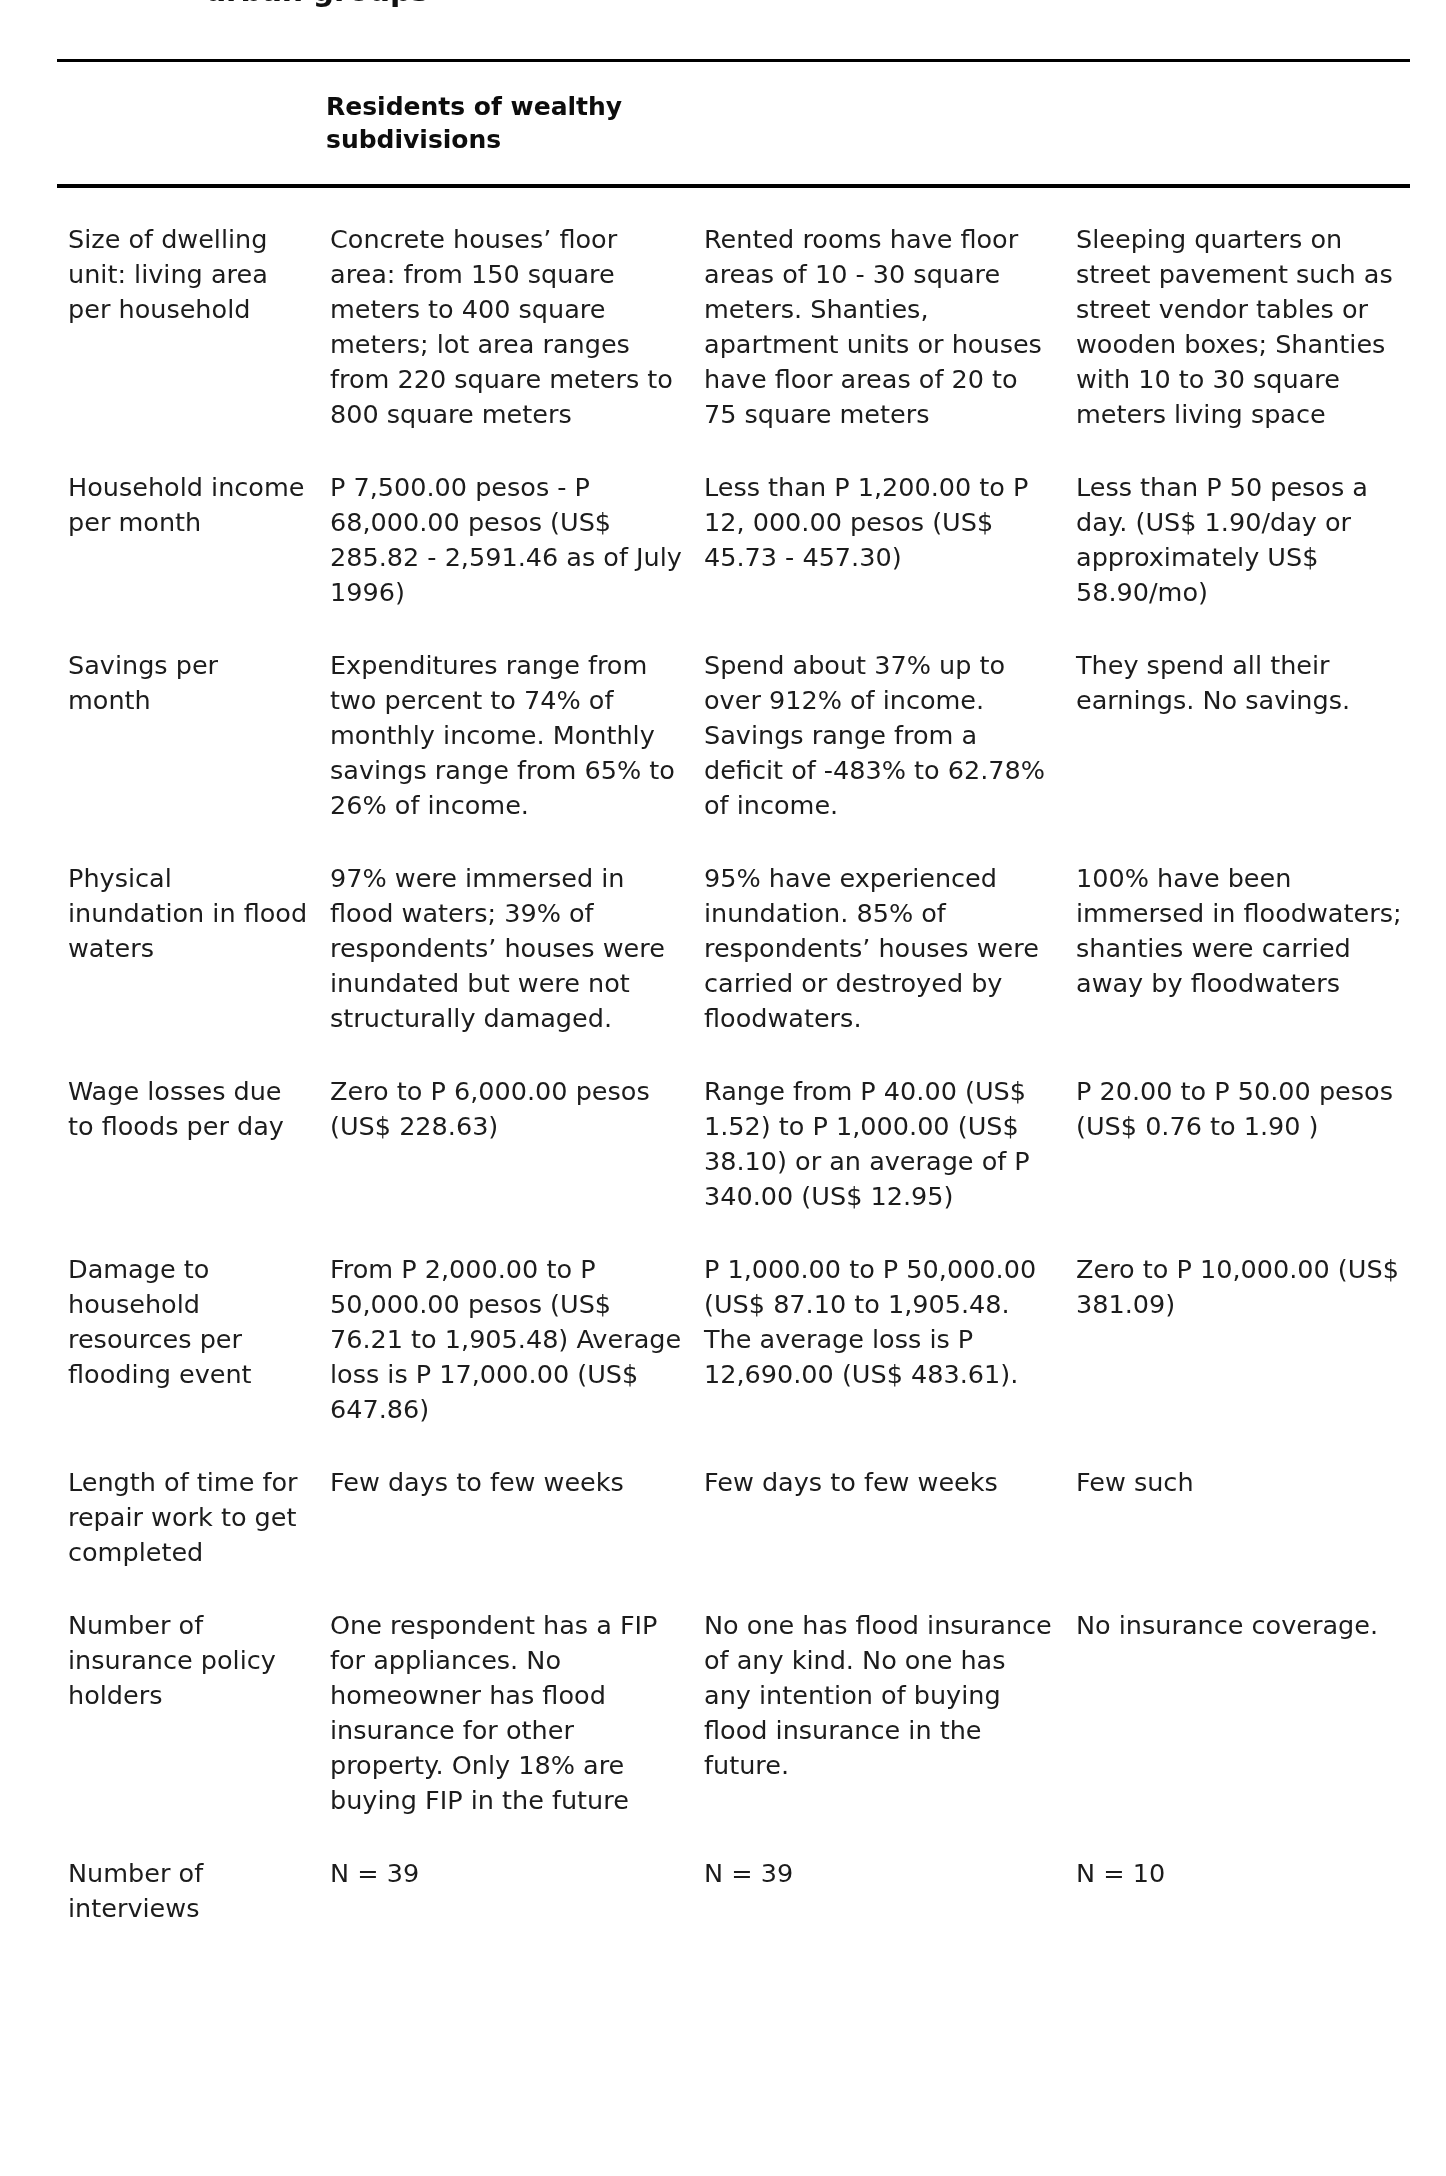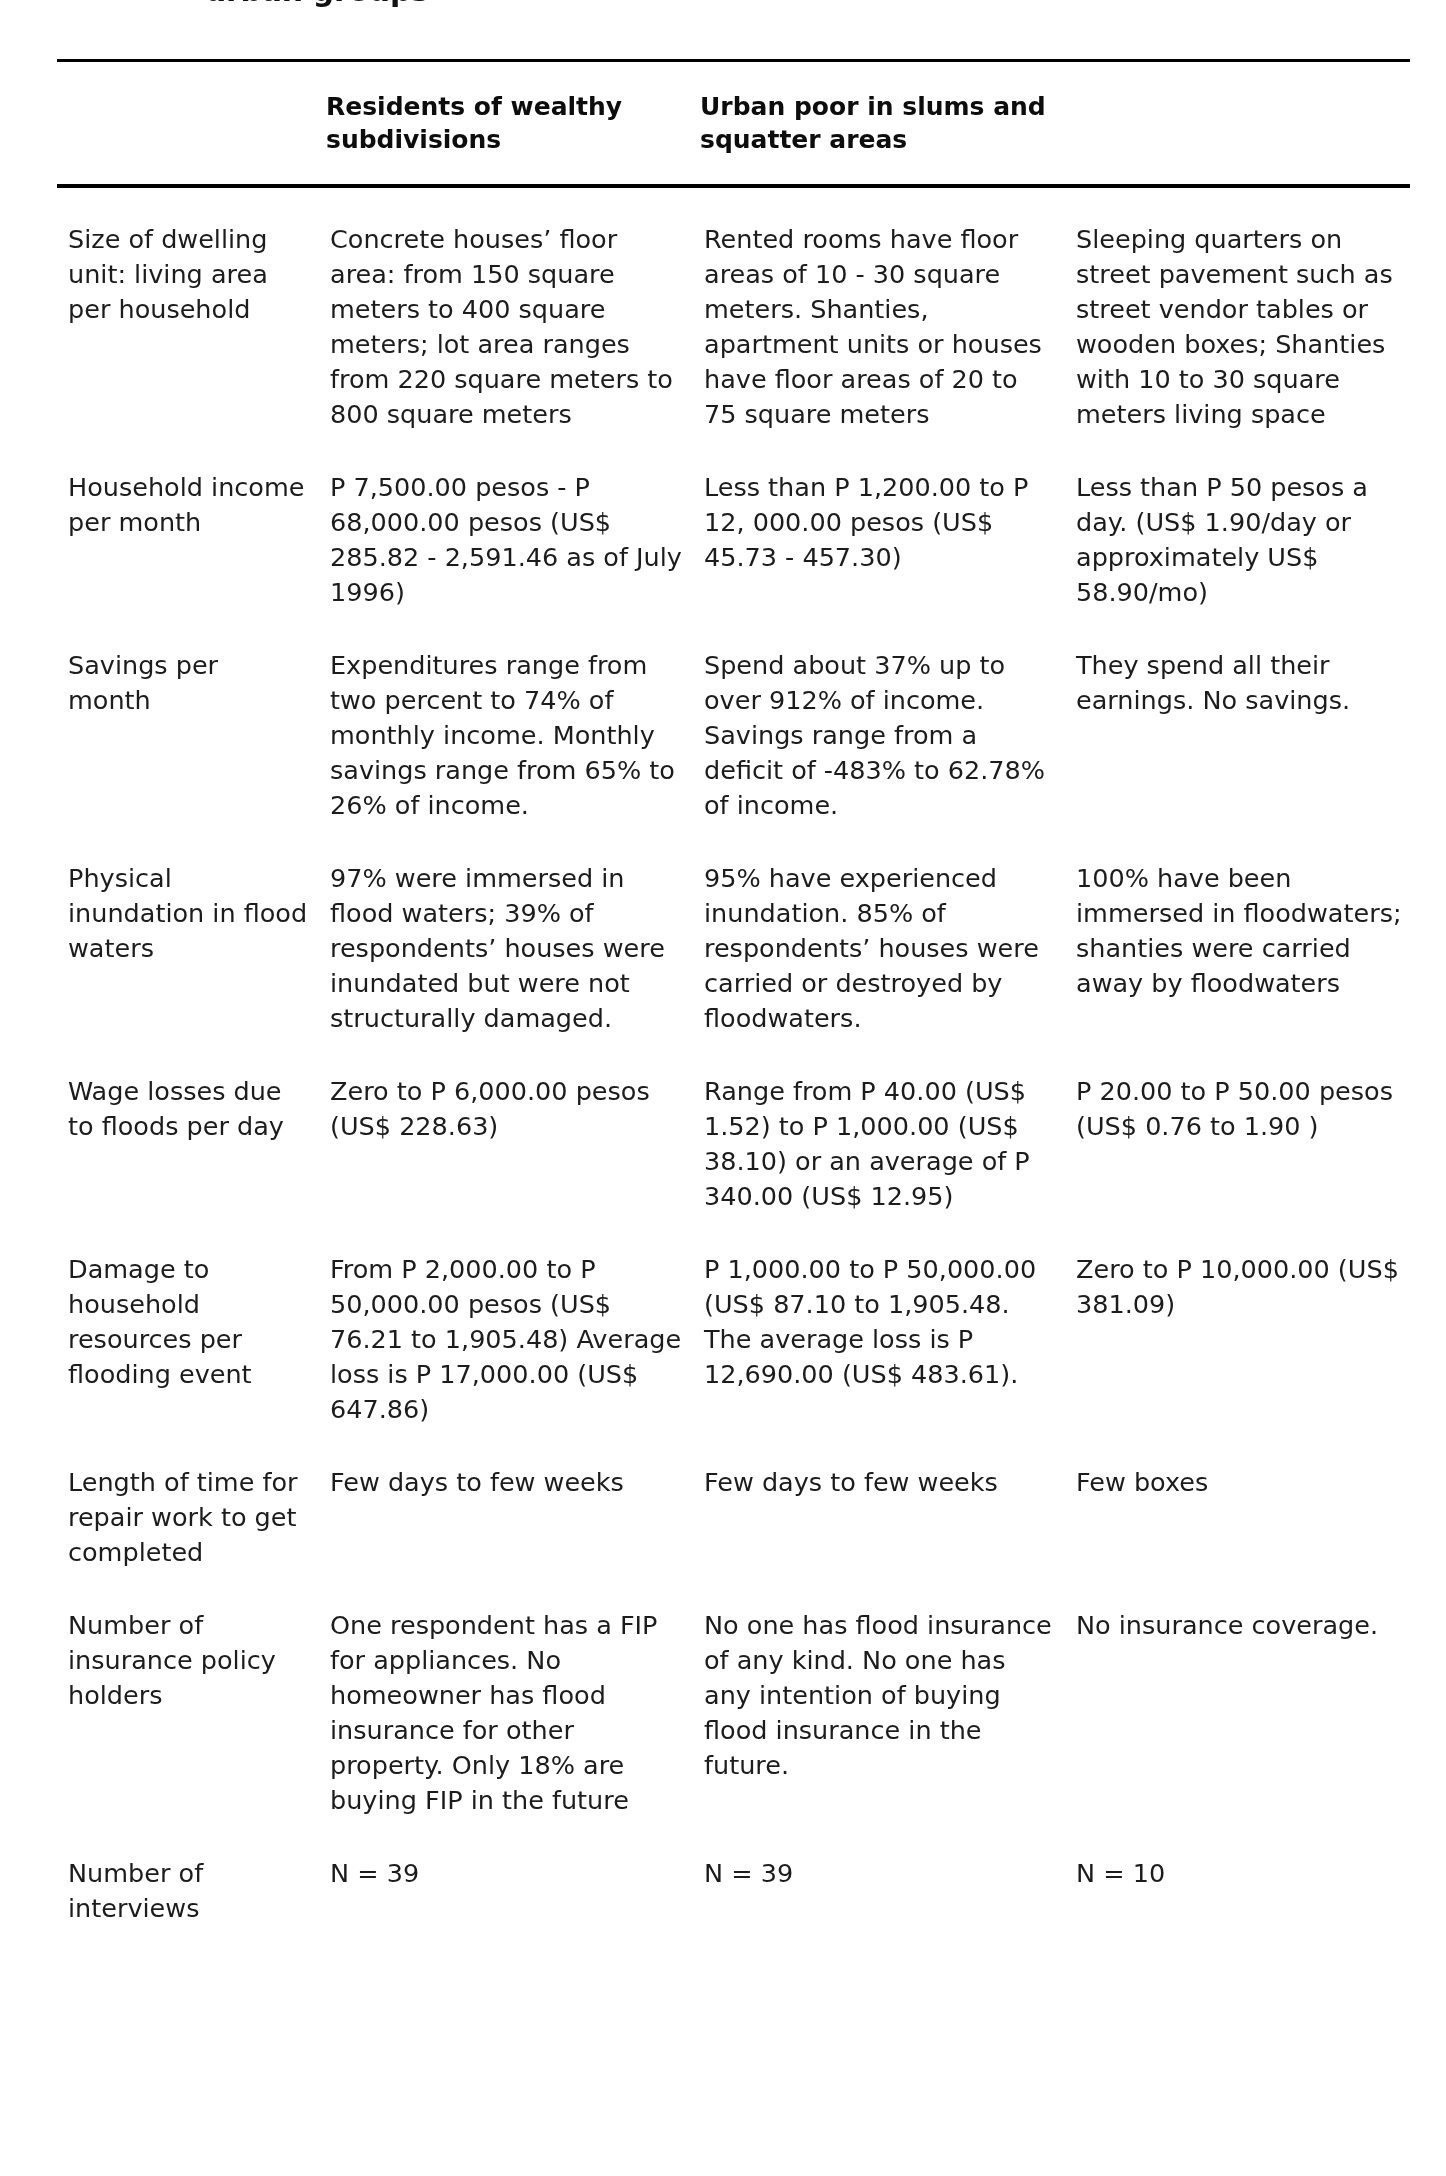--- a/index.html
+++ b/index.html
@@ -105,21 +105,20 @@
 
   <div class="title-clip">
     <div class="title-text">urban groups</div>
   </div>
 
   <div class="rule rule-top"></div>
 
   <div class="headrow">
     <div class="hcell h0"></div>
     <div class="hcell h1">Residents of wealthy subdivisions</div>
-    <div class="hcell h2">Urban poor in slums and squatter areas</div>
   </div>
 
   <div class="rule rule-header"></div>
 
   <table class="data">
     <colgroup>
       <col class="c0">
         <col class="c1">
         <col class="c2">
         <col class="c3">
@@ -165,21 +164,21 @@
         <td class="rowhead">Damage to household resources per flooding event</td>
         <td>From P 2,000.00 to P 50,000.00  pesos (US$ 76.21 to 1,905.48) Average loss is P 17,000.00 (US$ 647.86)</td>
         <td>P  1,000.00 to P 50,000.00 (US$ 87.10 to 1,905.48.  The average loss is P 12,690.00 (US$ 483.61).</td>
         <td>Zero to P 10,000.00 (US$ 381.09)</td>
       </tr>
 
       <tr>
         <td class="rowhead">Length of time for repair work to get completed</td>
         <td>Few days to few weeks</td>
         <td>Few days to few weeks</td>
-        <td>Few boxes</td>
+        <td>Few such</td>
       </tr>
 
 
       <tr>
         <td class="rowhead">Number of insurance policy holders</td>
         <td>One respondent has a FIP for appliances. No homeowner has flood insurance for other property.   Only 18% are buying FIP in the future</td>
         <td>No one has flood insurance of any kind. No one has any intention of buying flood insurance in the future.</td>
         <td>No insurance coverage.</td>
       </tr>
 

